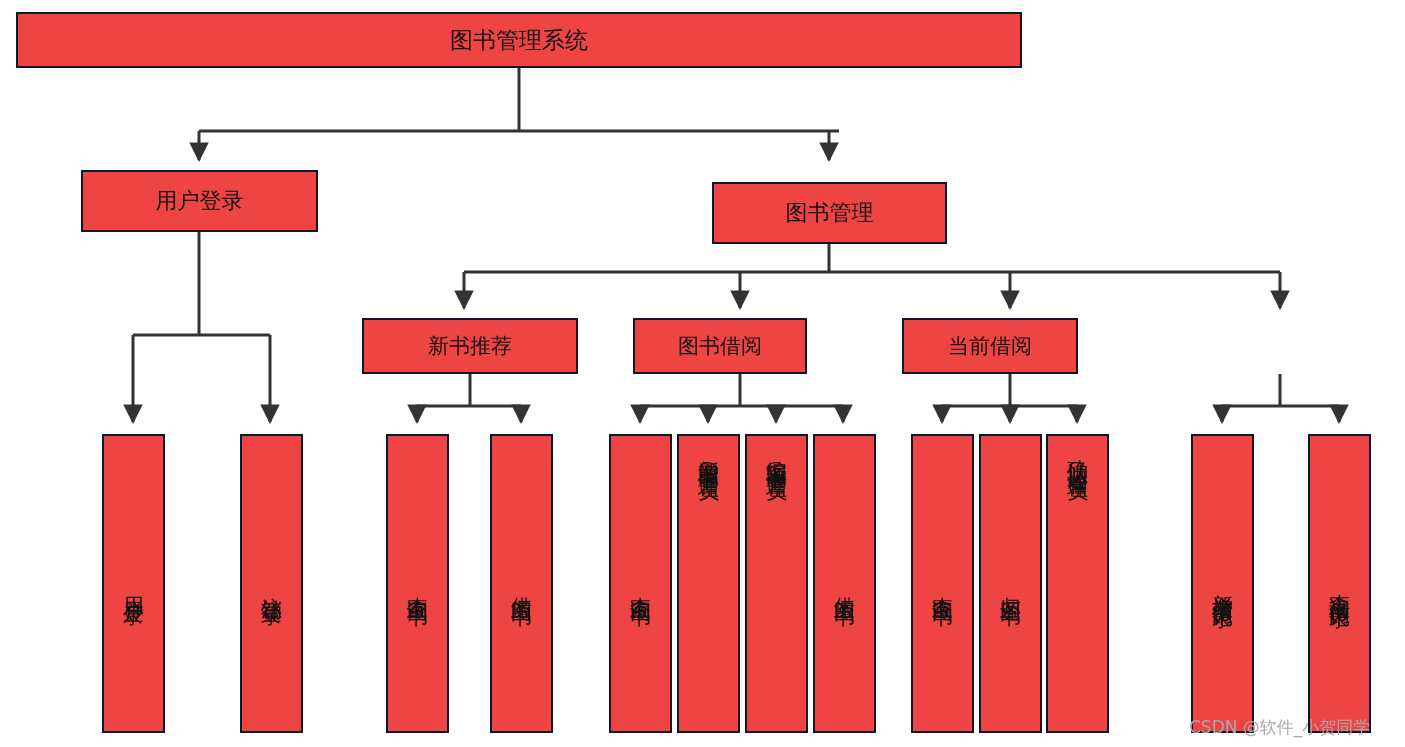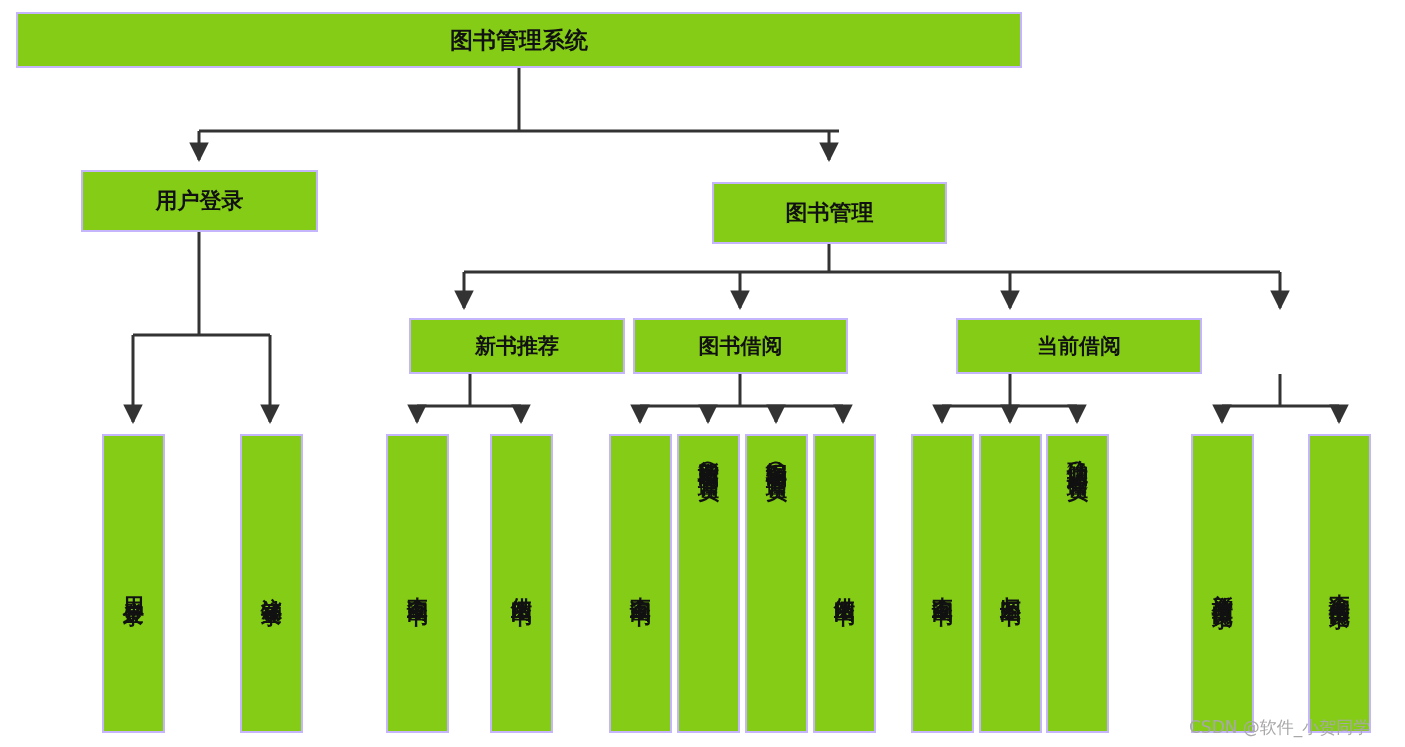--- a/index.html
+++ b/index.html
@@ -20,27 +20,26 @@
     position: absolute;
     left: 0;
     top: 0;
     width: 1405px;
     height: 747px;
     pointer-events: none;
   }
   .node {
     position: absolute;
     box-sizing: border-box;
-    border: 2px solid #c4b5fd;
-    background: #84cc16;
+    border: 2px solid #0f172a;
+    background: #ef4444;
     display: flex;
     align-items: center;
     justify-content: center;
     color: #111111;
-    font-weight: bold;
   }
   .node.root {
     font-size: 23px;
   }
   .node.lvl1 {
     font-size: 22px;
   }
   .node.lvl2 {
     font-size: 21px;
   }
@@ -137,27 +136,27 @@
     <span>图书管理系统</span>
   </div>
 
   <div class="node lvl1" style="left:81px; top:170px; width:237px; height:62px;">
     <span>用户登录</span>
   </div>
   <div class="node lvl1" style="left:712px; top:182px; width:235px; height:62px;">
     <span>图书管理</span>
   </div>
 
-  <div class="node lvl2" style="left:362px; top:318px; width:216px; height:56px;margin-left:47px;">
+  <div class="node lvl2" style="left:362px; top:318px; width:216px; height:56px;">
     <span>新书推荐</span>
   </div>
-  <div class="node lvl2" style="left:633px; top:318px; width:215px; height:56px;">
+  <div class="node lvl2" style="left:633px; top:318px; width:174px; height:56px;">
     <span>图书借阅</span>
   </div>
-  <div class="node lvl2" style="left:956px; top:318px; width:246px; height:56px;">
+  <div class="node lvl2" style="left:902px; top:318px; width:176px; height:56px;">
     <span>当前借阅</span>
   </div>
 
   <div class="node leaf" style="left:102px; top:434px; width:63px; height:299px;">
     <div class="leaf-inner">
       <span class="vtext">用户登录</span>
     </div>
   </div>
   <div class="node leaf" style="left:240px; top:434px; width:63px; height:299px;">
     <div class="leaf-inner">

